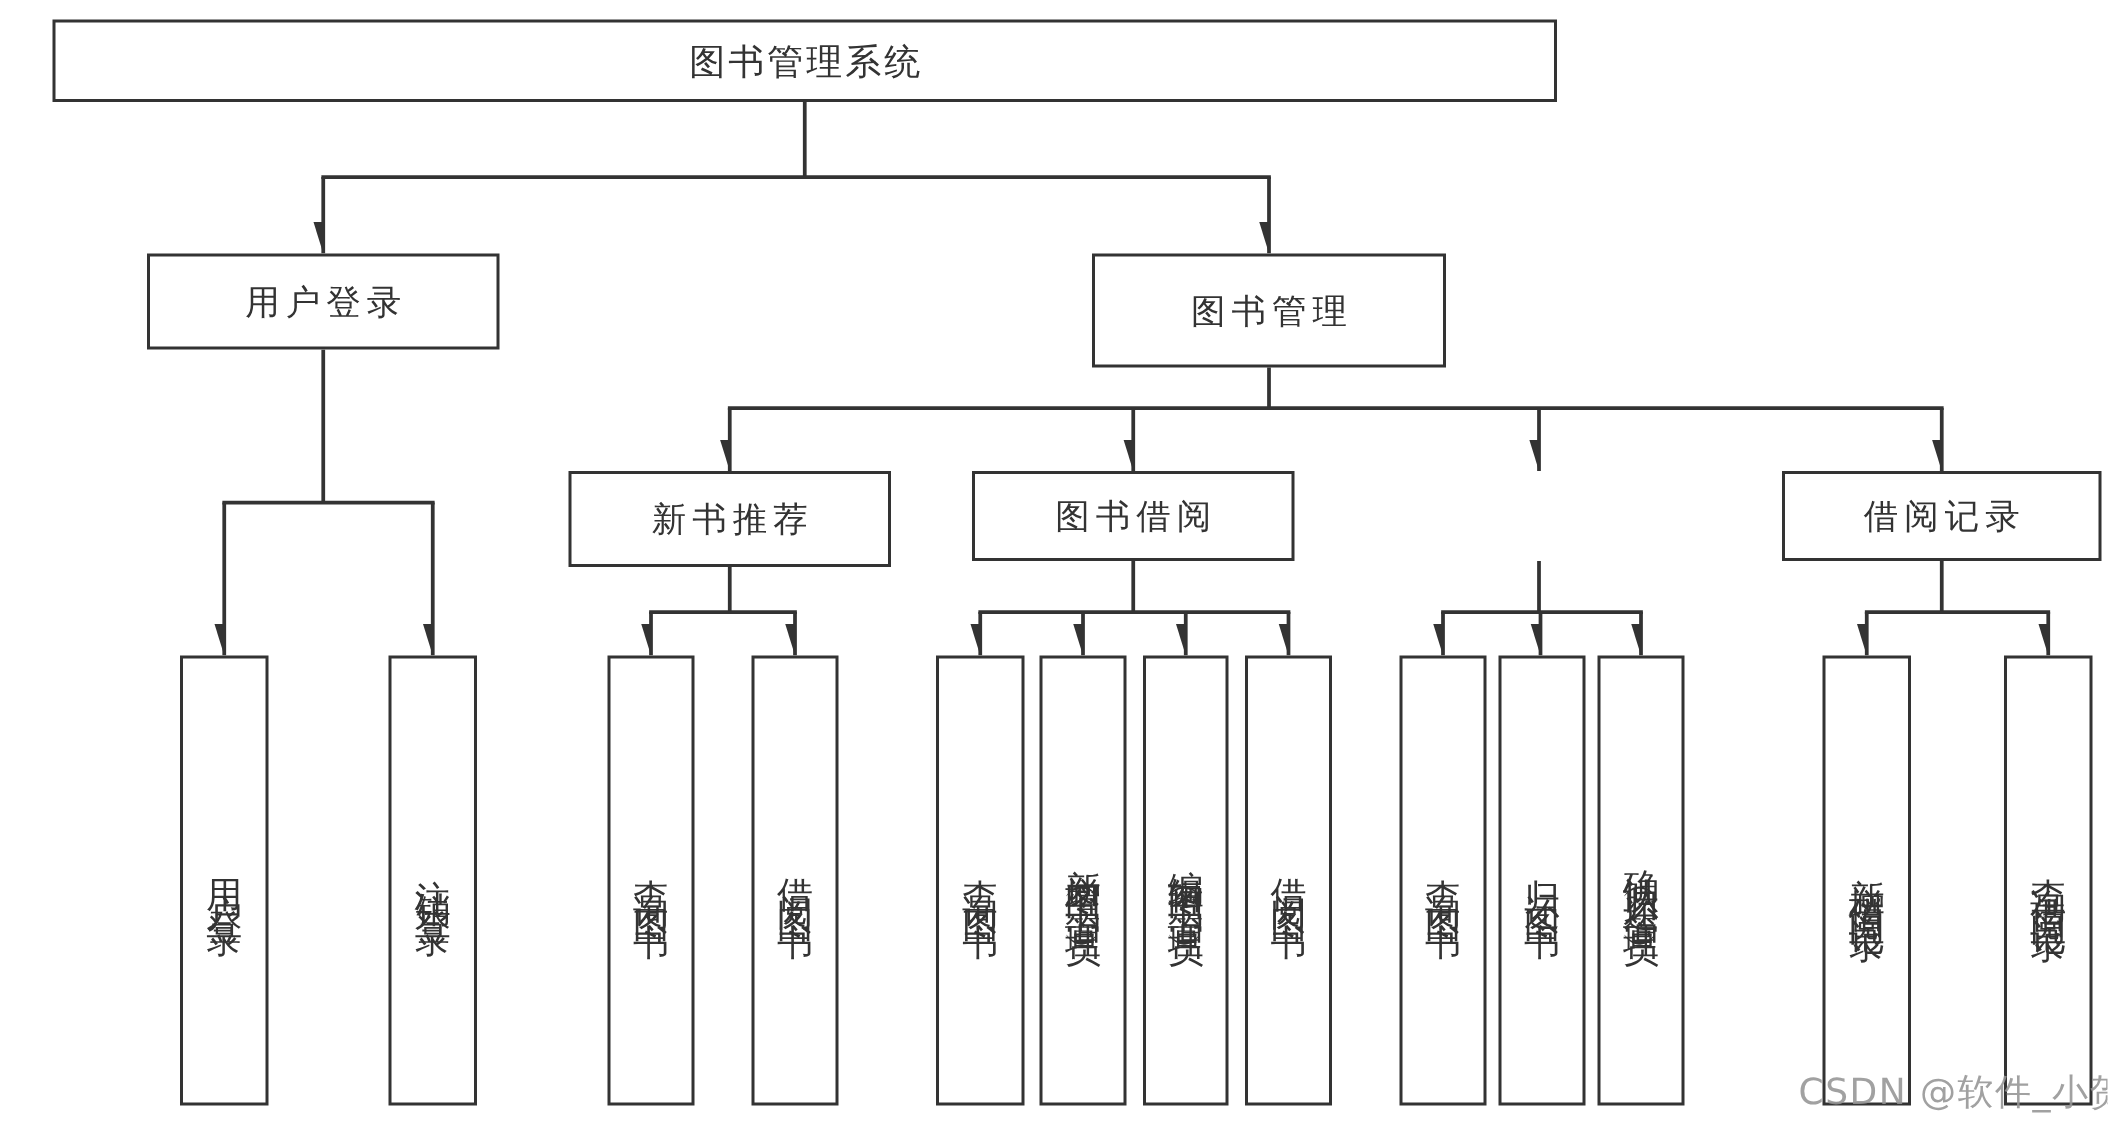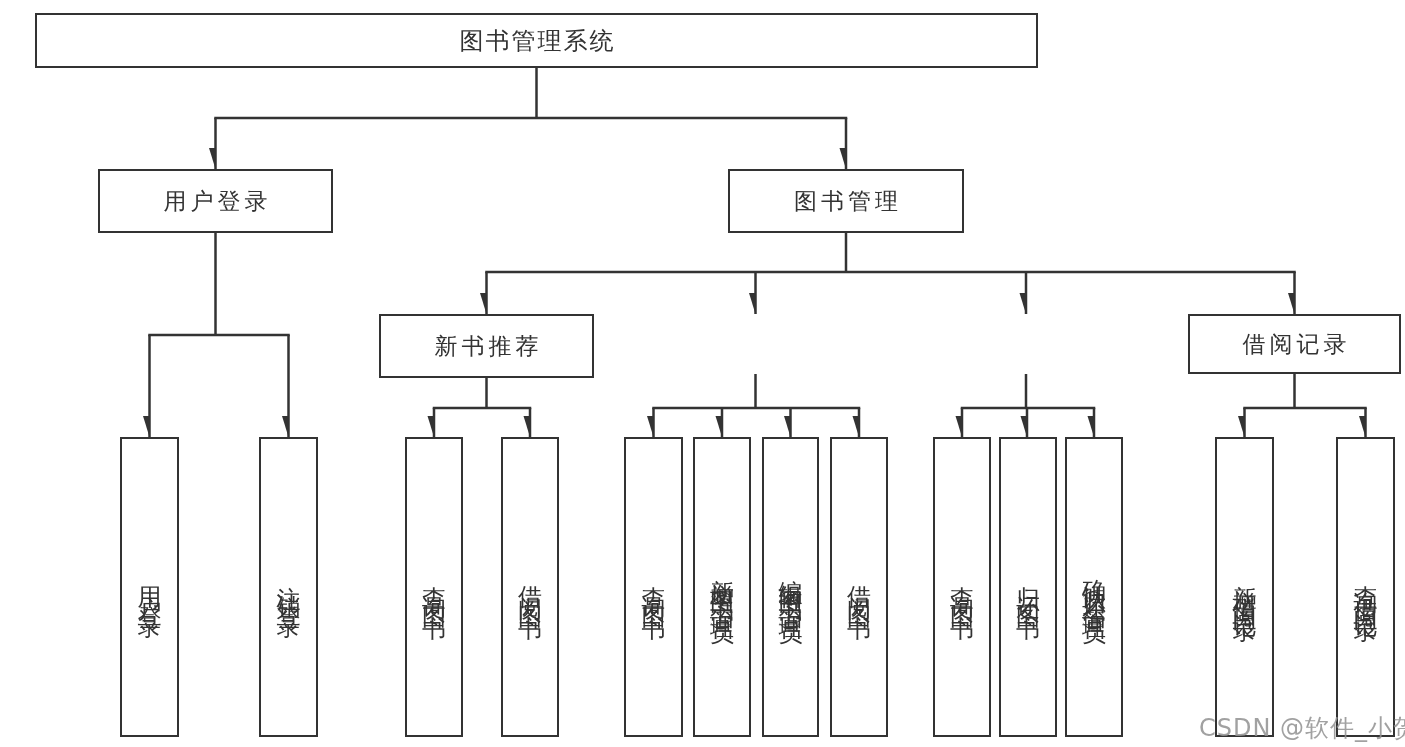--- a/index.html
+++ b/index.html
@@ -16,21 +16,21 @@
   }
   .h-label{font-size:23px;letter-spacing:4px;white-space:nowrap;text-indent:4px;}
   .root-label{font-size:24px;letter-spacing:2px;text-indent:2px;}
   .v-label{
     writing-mode:vertical-rl;text-orientation:mixed;
     font-size:24px;letter-spacing:8px;line-height:1;
   }
   
   #b-root   {left:19px;  top:13px;  width:1003px;height:55px;}
   #b-user   {left:82px;  top:169px; width:235px; height:64px;}
-  #b-book   {left:712px; top:169px; width:236px; height:64px;}
+  #b-book   {left:712px; top:169px; width:236px; height:76px;}
   #b-newrec {left:363px; top:314px; width:215px; height:64px;}
   #b-borrow {left:632px; top:314px; width:215px; height:60px;}
   #b-current{left:902px; top:314px; width:216px; height:60px;}
   #b-record {left:1172px;top:314px; width:213px; height:60px;text-align:center;}
   #l1 {left:104px; top:437px;width:59px;height:300px;}
   #l2 {left:243px; top:437px;width:59px;height:300px;}
   #l3 {left:389px; top:437px;width:58px;height:300px;}
   #l4 {left:485px; top:437px;width:58px;height:300px;}
   #l5 {left:608px; top:437px;width:59px;height:300px;}
   #l6 {left:677px; top:437px;width:58px;height:300px;}
@@ -108,20 +108,23 @@
   <div class="box" id="b-user">
     <span class="h-label">用户登录</span>
   </div>
   <div class="box" id="b-book">
     <span class="h-label">图书管理</span>
   </div>
 
   <div class="box" id="b-newrec">
     <span class="h-label">新书推荐</span>
   </div>
+  <div class="box" id="b-borrow">
+    <span class="h-label">图书借阅</span>
+  </div>
   <div class="box" id="b-record">
     <span class="h-label">借阅记录</span>
   </div>
 
   <div class="box" id="l1">
     <span class="v-label" style="letter-spacing: 10px;">用户登录</span>
   </div>
   <div class="box" id="l2">
     <span class="v-label" style="letter-spacing: 10px;">注销登录</span>
   </div>

